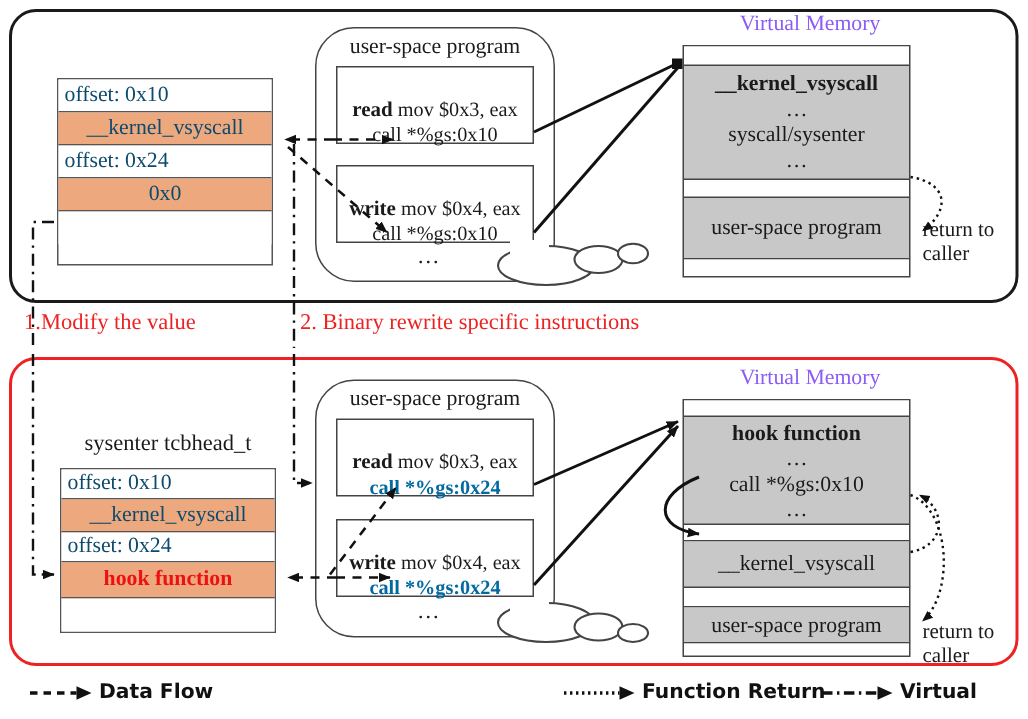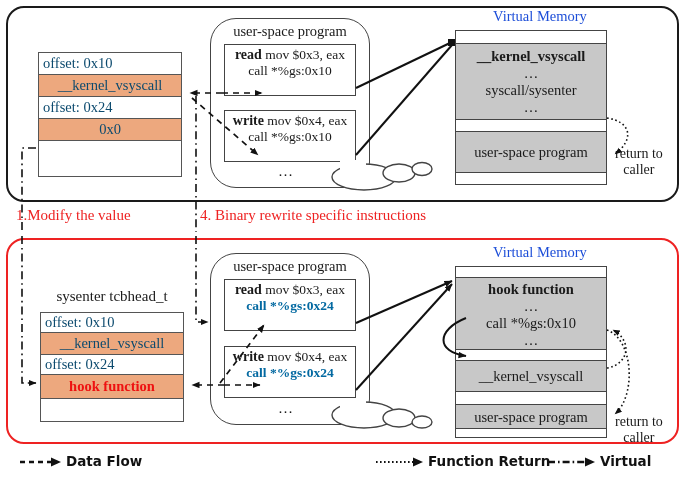--- a/index.html
+++ b/index.html
@@ -67,21 +67,21 @@
     color:#1a1a1a;
   }
   .fnbox {
     position:absolute;
     border:1.4px solid #444;
     background:#fff;
     text-align:center;
     font-size:13.5px;
     line-height:15.5px;
     color:#1a1a1a;
-    padding-top:2px;
+    padding-top:20px;
   }
   .fnbox .fname { font-weight:bold; font-size:14px; }
   .fnbox .ins { white-space:nowrap; }
   .fnbox .ins.red { color:#0369a1; font-weight:bold; }
   .dots { position:absolute; font-size:15px; letter-spacing:2px; color:#1a1a1a; }
 
   
   .vm {
     position:absolute;
     border:1.4px solid #444;
@@ -94,38 +94,38 @@
     color:#1a1a1a;
     text-align:center;
     overflow:hidden;
   }
   .vmrow:last-child { border-bottom:none; }
   .vmrow.gray { background:#c8c8c8; }
   .vmrow .t { display:block; }
   .vmrow .bold { font-weight:bold; }
   .vmtitle {
     position:absolute; width:100%; text-align:center;
-    font-size:14.5px; color:#1d4ed8;
+    font-size:14.5px; color:#8b5cf6;
   }
 
   
   .steplabel {
     position:absolute;
     color:#ee2222;
     font-size:15px;
     white-space:nowrap;
   }
 
   
   .retlabel {
     position:absolute;
     font-size:14px;
     color:#1a1a1a;
     line-height:16px;
-    text-align:center;
+    text-align:left;
     white-space:nowrap;
   }
 
   
   #legend {
     position:absolute;
     left:0; top:450px; width:685px; height:28px;
   }
   .leg-item { position:absolute; height:24px; }
   .leg-text {
@@ -186,21 +186,21 @@
     </div>
     <div class="vmrow" style="height:9px;"></div>
   </div>
 
   <div class="retlabel" style="left:615px; top:146px;">
     <div>return to</div>
       <div>caller</div>
   </div>
 
   <div class="steplabel" style="left:16px; top:207px;">1.Modify the value</div>
-  <div class="steplabel" style="left:200px; top:207px;">4. Binary rewrite specific instructions</div>
+  <div class="steplabel" style="left:200px; top:207px;">2. Binary rewrite specific instructions</div>
 
   <div class="panel" id="panel-bottom"></div>
 
   <div class="caption" style="left:22px; top:288px; width:180px;">sysenter tcbhead_t</div>
 
   <div class="tcb" style="left:40px; top:312px; width:144px; height:110px;">
     <div class="row lbl" style="height:20px; line-height:19px;">offset: 0x10</div>
     <div class="row orange" style="height:22px; line-height:21px;">__kernel_vsyscall</div>
     <div class="row lbl" style="height:20px; line-height:19px;">offset: 0x24</div>
     <div class="row orange redbold" style="height:24px; line-height:23px;">hook function</div>

